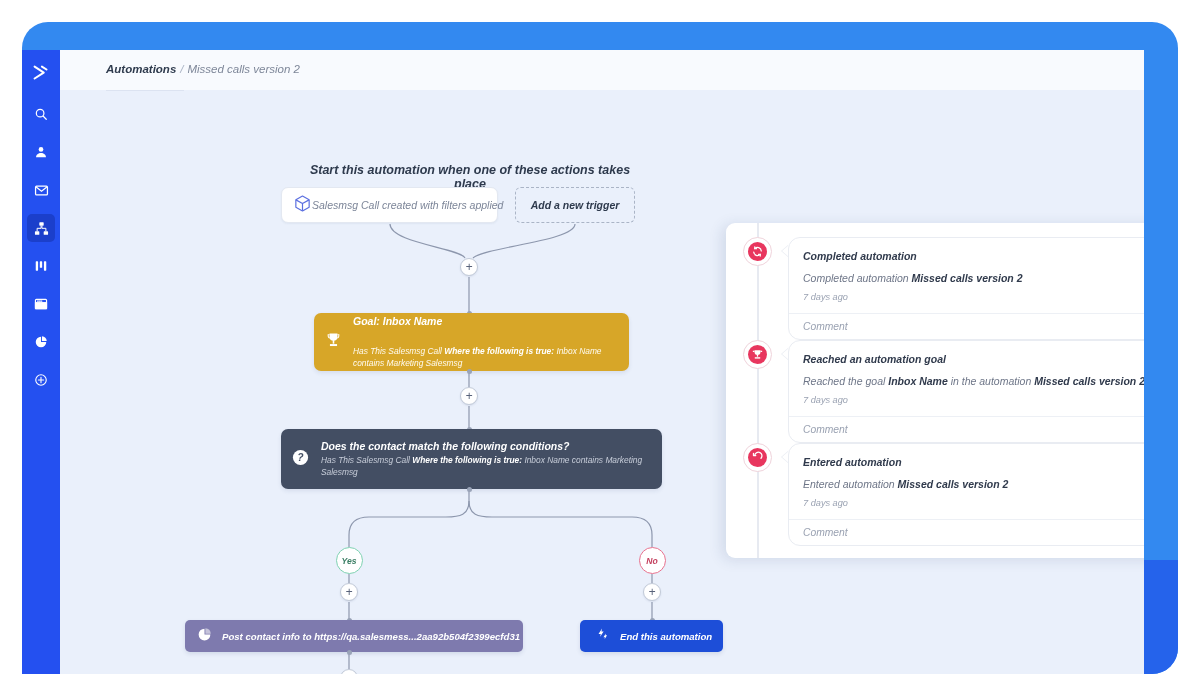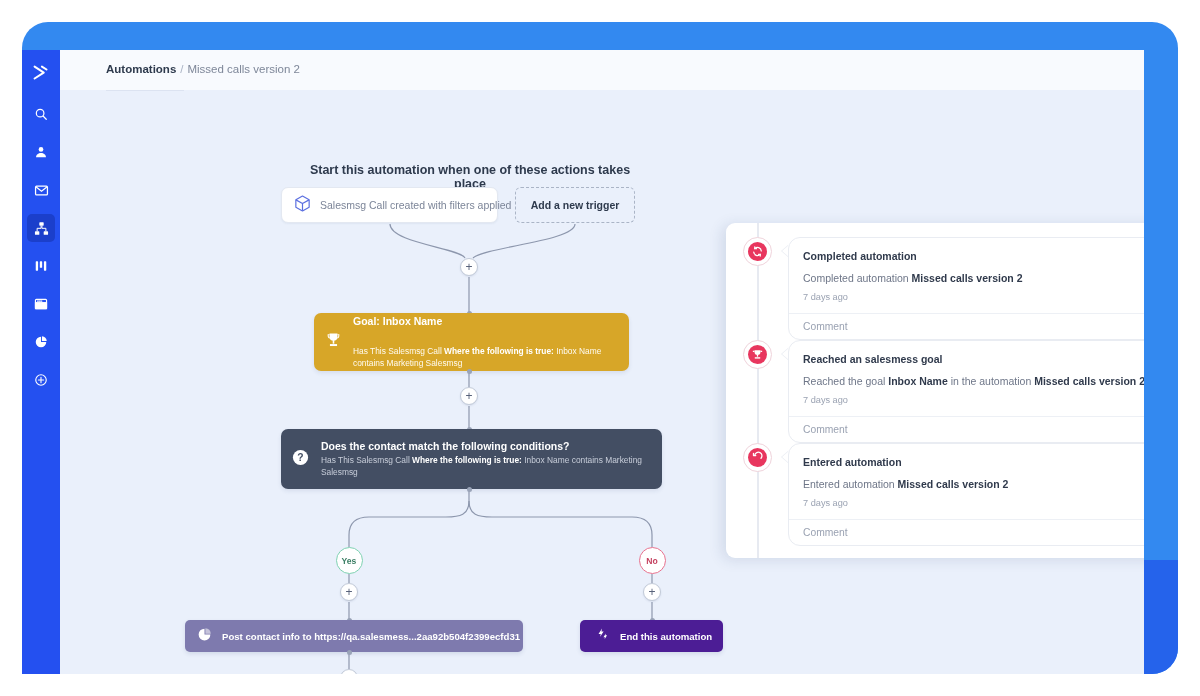--- a/index.html
+++ b/index.html
@@ -2,21 +2,21 @@
 <html><head>
 <meta charset="utf-8">
 <style>
   * { box-sizing: border-box; margin: 0; padding: 0; }
   html, body {
     width: 1200px; height: 696px;
     background: #ffffff;
     font-family: "Liberation Sans", sans-serif;
     overflow: hidden;
   }
-  #root { position: relative; width: 1200px; height: 696px; background:#fff; }
+  #root { position: relative; width: 1200px; height: 696px; background:#fff;font-style:italic; }
 
   
   .frame-blue {
     position: absolute; left: 22px; top: 22px;
     width: 1156px; height: 652px;
     background: #3389F0;
     border-radius: 26px 26px 26px 26px;
   }
   .frame-blue-bottom {
     position:absolute; left:22px; top:560px; width:1156px; height:114px;
@@ -77,21 +77,21 @@
     font-size:12.5px; font-weight:700; color:#2E3A4D;
   }
   .card { position:absolute; }
 
   .trigger-card {
     left:221px; top:96px; width:217px; height:36px;
     background:#fff; border:1px solid #E3E8F1; border-radius:7px;
     display:flex; align-items:center; padding-left:11px;
     box-shadow: 0 1px 2px rgba(40,60,110,.06);
   }
-  .trigger-label { font-size:10.5px; color:#7C8598; margin-left:8px; white-space:nowrap; }
+  .trigger-label { font-size:10.5px; color:#7C8598; margin-left:0; white-space:nowrap; }
 
   .add-trigger {
     left:455px; top:96px; width:120px; height:36px;
     border:1px dashed #AAB4C6; border-radius:6px;
     display:flex; align-items:center; justify-content:center;
     font-size:10.5px; font-weight:700; color:#2E3A4D;
   }
 
   .goal-card {
     left:254px; top:222px; width:315px; height:58px;
@@ -119,21 +119,21 @@
   .webhook-card {
     left:125px; top:529px; width:338px; height:32px;
     background:#7E7AAE; border-radius:5px;
     box-shadow:0 2px 4px rgba(40,60,110,.12);
     display:flex; align-items:center; padding-left:12px;
   }
   .webhook-label { font-size:9.6px; font-weight:700; color:#fff; margin-left:10px; white-space:nowrap; }
 
   .end-card {
     left:520px; top:529px; width:143px; height:32px;
-    background:#4c1d95; border-radius:5px;
+    background:#1d4ed8; border-radius:5px;
     box-shadow:0 2px 4px rgba(40,60,110,.12);
     display:flex; align-items:center; padding-left:15px;
   }
   .end-label { font-size:9.6px; font-weight:700; color:#fff; margin-left:10px; white-space:nowrap; }
 
   
   .plus {
     position:absolute; width:18px; height:18px; border-radius:50%;
     background:#fff; border:1px solid #C2CAD8;
     display:flex; align-items:center; justify-content:center;
@@ -461,21 +461,21 @@
                     <path d="M6.5 4h11v3.6a5.5 5.5 0 01-11 0z"></path>
                     <path d="M10.8 12.2h2.4V16h-2.4z"></path>
                     <path d="M7 17h10v2.6H7z"></path>
                     <path d="M3.4 5h3v2.4h-3z"></path>
                     <path d="M17.6 5h3v2.4h-3z"></path>
                   </svg>
               </span>
             </div>
             <div class="act-pointer" style="top:8px;"></div>
             <div class="act-box" style="top:0;">
-              <div class="act-title">Reached an salesmess goal</div>
+              <div class="act-title">Reached an automation goal</div>
               <div class="act-desc">
                 <span>Reached the goal </span><b>Inbox Name</b><span> in the automation </span><b>Missed calls version 2</b>
               </div>
               <div class="act-time">7 days ago</div>
               <div class="act-comment">Comment</div>
             </div>
           </div>
 
           <div class="act-item" style="top:220px;">
             <div class="act-badge" style="top:0;">

